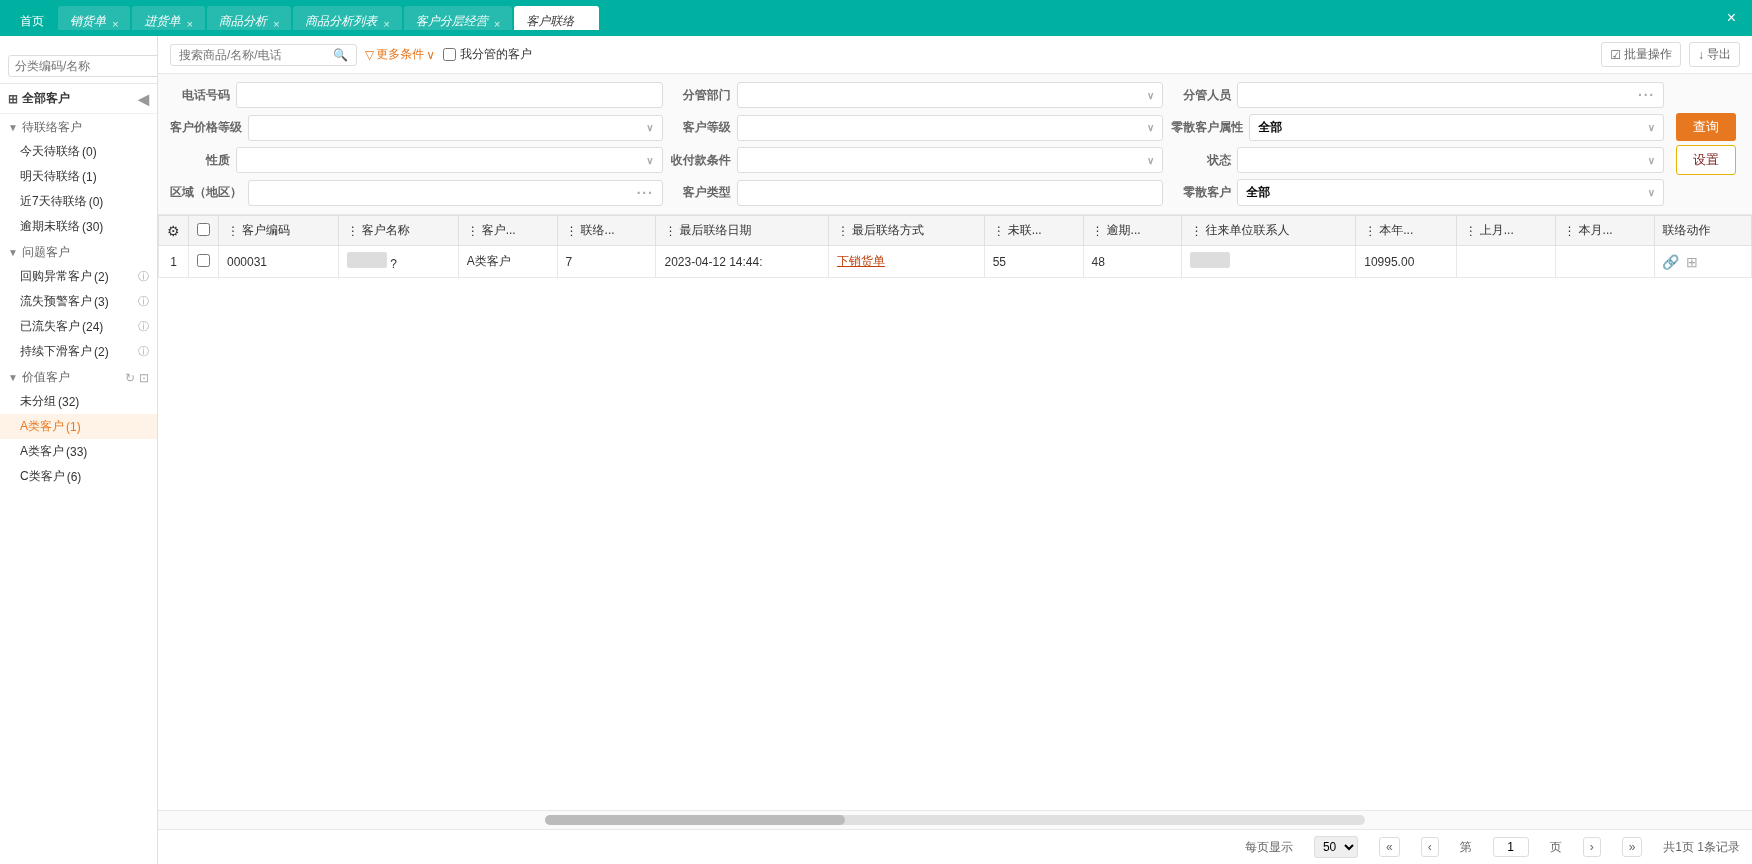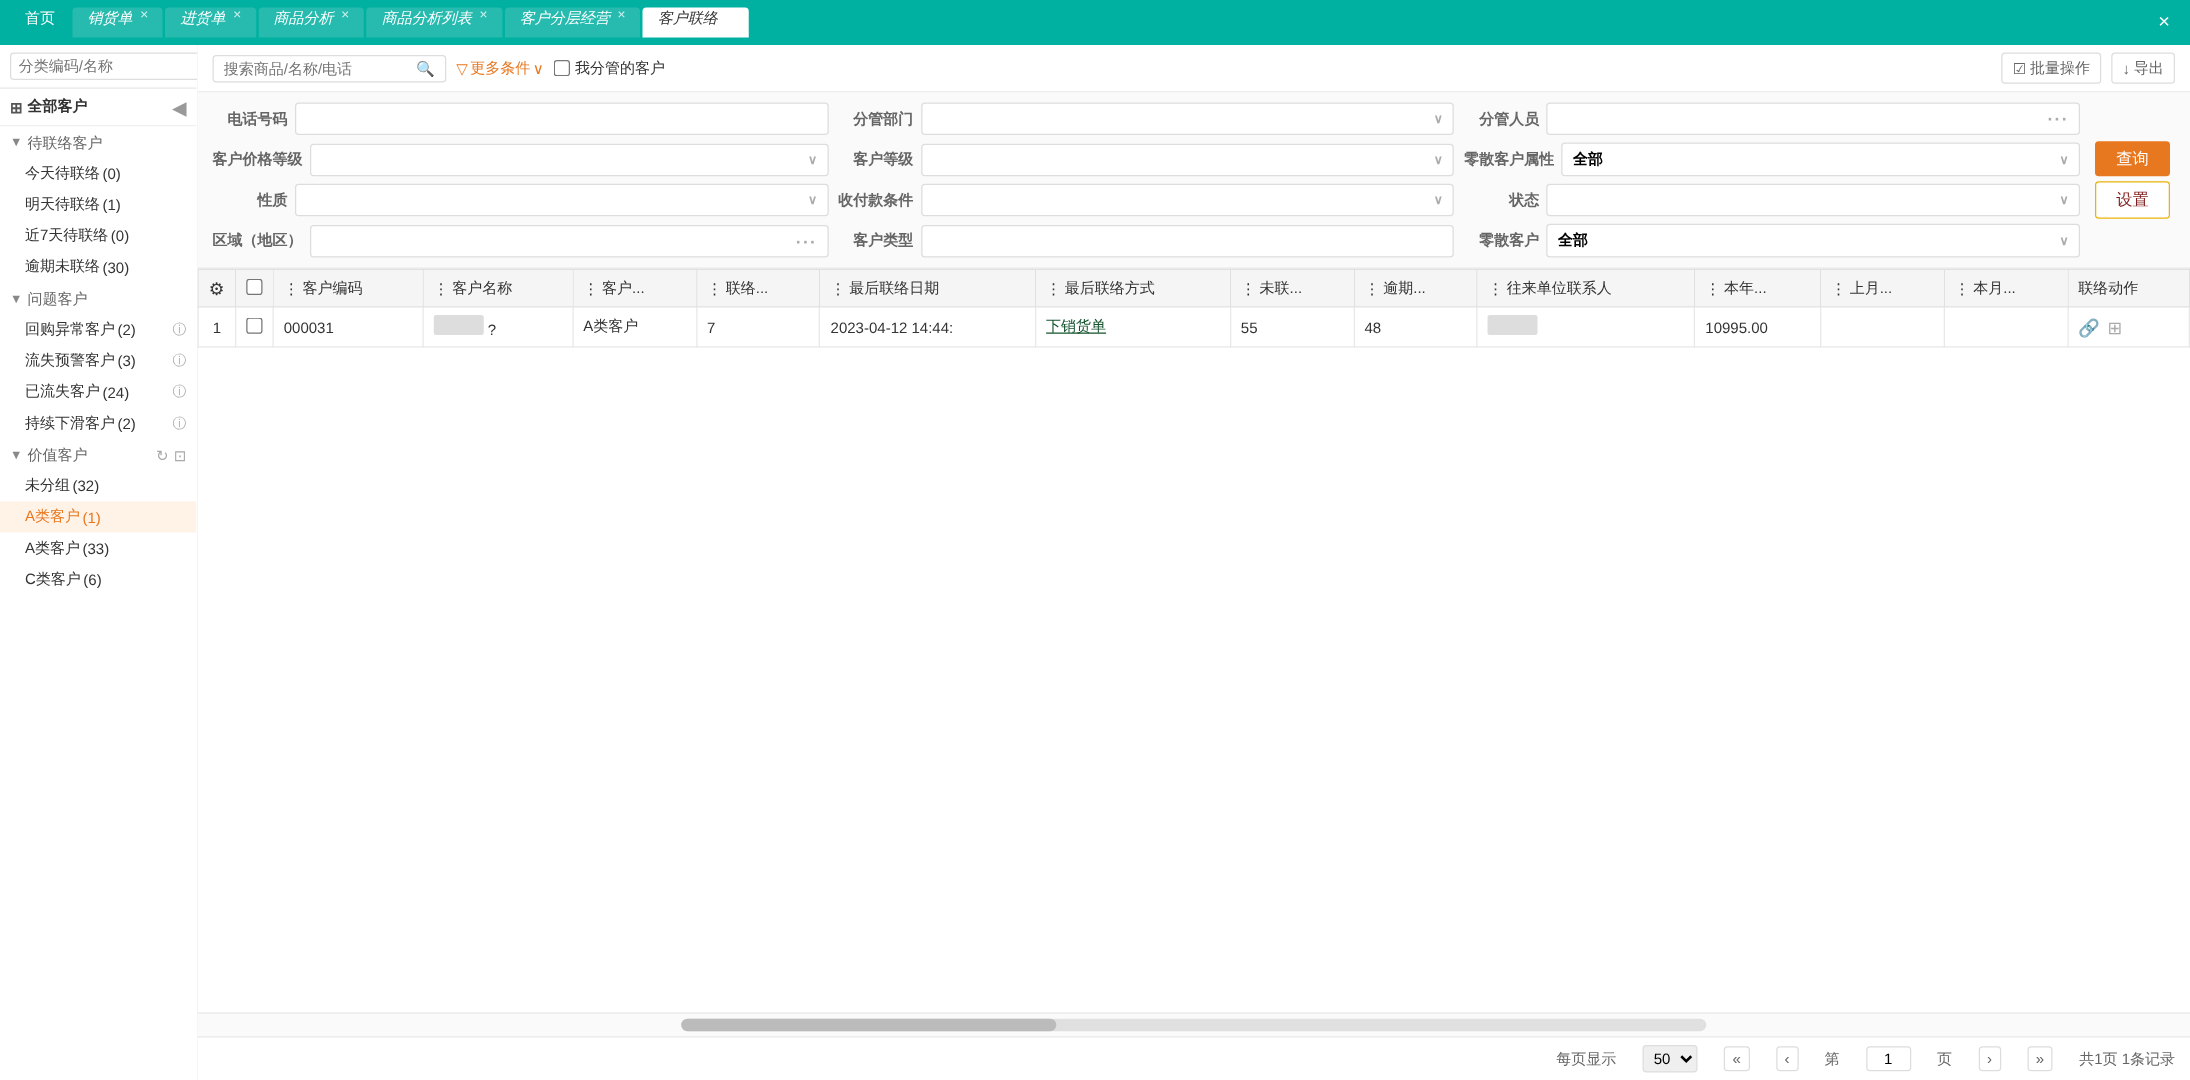--- a/index.html
+++ b/index.html
@@ -4,21 +4,21 @@
   <style>
     * { box-sizing: border-box; margin: 0; padding: 0; font-family: 'Microsoft YaHei', Arial, sans-serif; font-size: 12px; }
     body { background: #f0f0f0; overflow: hidden; width: 1752px; height: 864px; }
 
     
     .top-nav {
       display: flex; align-items: center; background: #00b0a0; height: 36px;
       padding: 0 8px; gap: 0;
     }
     .nav-tab {
-      display: flex; align-items: flex-start; height: 24px; padding: 0 12px;
+      display: flex; align-items: flex-end; height: 24px; padding: 0 12px;
       color: #fff; cursor: pointer; white-space: nowrap; position: relative;
       font-size: 13px;
     }
     .nav-tab.home { background: transparent; }
     .nav-tab.closable { background: rgba(255,255,255,0.15); margin-left: 2px; border-radius: 3px 3px 0 0; font-style: italic; }
     .nav-tab.active { background: #fff; color: #333; border-radius: 3px 3px 0 0; }
     .nav-tab .close-x { margin-left: 6px; font-size: 11px; color: #aaa; cursor: pointer; }
     .nav-tab.active .close-x { color: #666; }
     .nav-tab.closable .close-x { color: rgba(255,255,255,0.8); }
     .top-nav-close { margin-left: auto; color: #fff; font-size: 16px; cursor: pointer; padding: 0 8px; }
@@ -27,20 +27,21 @@
     .main-layout { display: flex; height: calc(864px - 36px); }
 
     
     .sidebar {
       width: 158px; background: #fff; border-right: 1px solid #e0e0e0;
       display: flex; flex-direction: column; overflow-y: auto; flex-shrink: 0;
     }
     .sidebar-search {
       display: flex; padding: 6px 8px;
       border-bottom: 1px solid #e8e8e8;
+      margin-top: 13px;
     }
     .sidebar-search input {
       flex: 1; border: 1px solid #ddd; border-radius: 3px; padding: 3px 6px;
       font-size: 12px; outline: none; color: #999;
     }
 
     .sidebar-section-header {
       display: flex; align-items: center; padding: 6px 8px;
       font-weight: bold; font-size: 13px; color: #333;
       border-bottom: 1px solid #f0f0f0;
@@ -111,21 +112,21 @@
     .data-table { width: 100%; border-collapse: collapse; min-width: 1400px; }
     .data-table th {
       background: #f5f5f5; border: 1px solid #e0e0e0; padding: 6px 8px;
       text-align: left; white-space: nowrap; color: #333; font-weight: normal;
       position: sticky; top: 0; z-index: 2;
     }
     .data-table th .col-header { display: flex; align-items: center; gap: 3px; }
     .data-table td {
       border: 1px solid #e8e8e8; padding: 6px 8px; color: #333; white-space: nowrap;
     }
-    .data-table .link-cell { color: #14532d; cursor: pointer; text-decoration: underline; }
+    .data-table .link-cell { color: #c2410c; cursor: pointer; text-decoration: underline; }
     .data-table .gray-box { 
       display: inline-block; width: 40px; height: 16px; background: #ddd; border-radius: 2px;
     }
 
     
     .scrollbar-area {
       border-top: 1px solid #e8e8e8; padding: 4px 0; background: #fafafa; flex-shrink: 0;
       display: flex; align-items: center; justify-content: center;
     }
     .h-scrollbar { width: 820px; height: 10px; background: #e0e0e0; border-radius: 5px; position: relative; cursor: pointer; }

